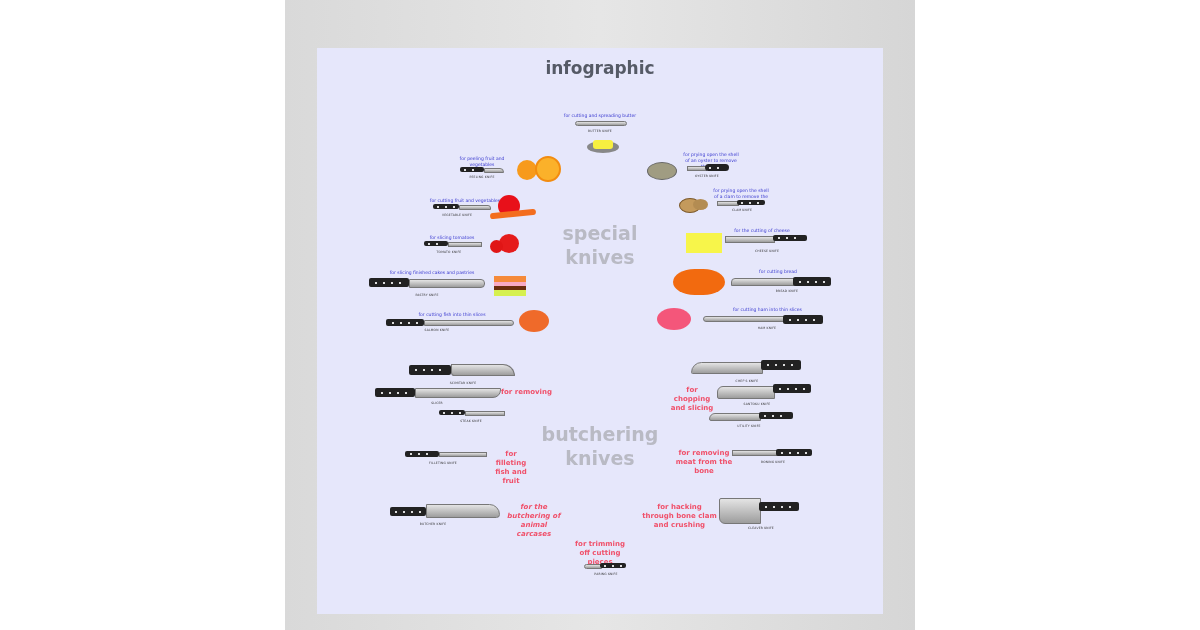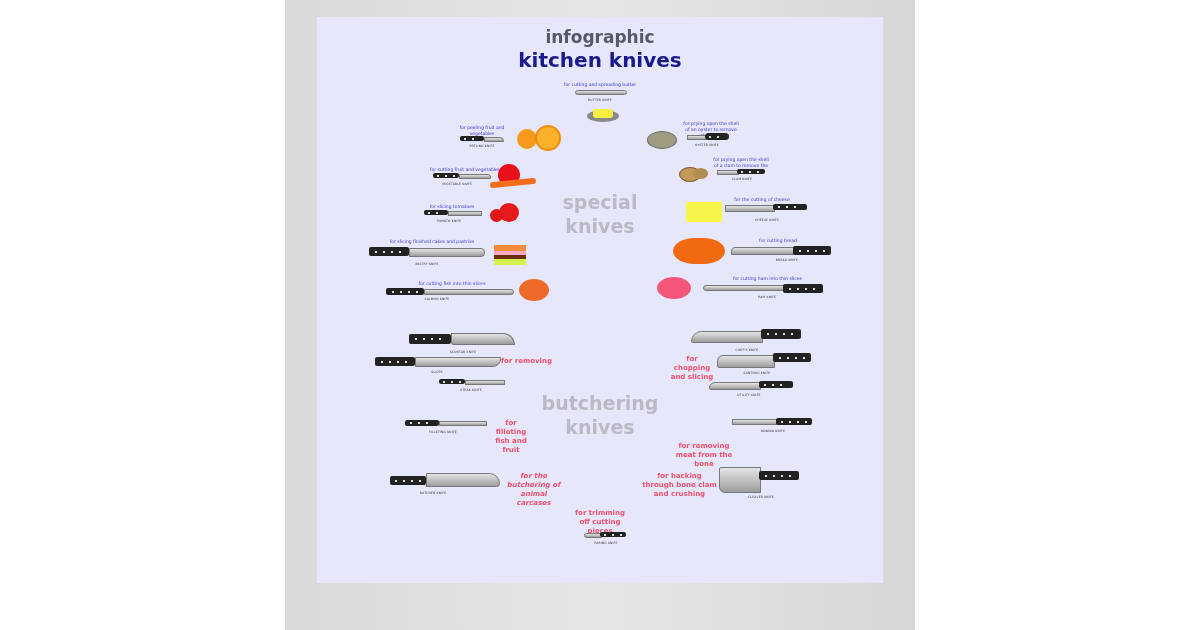--- a/index.html
+++ b/index.html
@@ -1,39 +1,38 @@
 <!DOCTYPE html>
 <html><head>
 <meta charset="utf-8">
 <style>
   html,body{margin:0;padding:0;}
   body{width:1200px;height:630px;background:#ffffff;position:relative;overflow:hidden;font-family:"DejaVu Sans",sans-serif;}
   .frame{position:absolute;left:285px;top:0;width:630px;height:630px;background:linear-gradient(90deg,#d9d9d9,#e6e6e6 50%,#d6d6d6);}
-  .poster{position:absolute;left:317px;top:17px;width:566px;height:566px;background:#e6e7fb;}
+  .poster{position:absolute;left:317px;top:48px;width:566px;height:566px;background:#e6e7fb;}
   .abs{position:absolute;}
   .t-info{left:0;width:566px;top:10px;text-align:center;font-weight:bold;font-size:17px;color:#555a66;}
   .t-main{left:0;width:566px;top:31px;text-align:center;font-weight:bold;font-size:20px;color:#1a1a8c;}
   .sec{color:#b9bac4;font-weight:bold;font-size:19px;text-align:center;line-height:24px;}
   .desc{font-size:4.5px;color:#3a3ad0;line-height:6px;text-align:center;white-space:nowrap;}
   .name{font-size:3px;color:#333;text-align:center;white-space:nowrap;letter-spacing:0.2px;}
   .fdesc{font-size:7px;color:#f0506a;font-weight:bold;line-height:9px;text-align:center;white-space:nowrap;}
   .knife{position:absolute;}
   .blade{position:absolute;background:linear-gradient(180deg,#e4e4e4,#9d9d9d);border:0.5px solid #777;}
   .handle{position:absolute;background:#222;border-radius:2px;}
   .handle:after{content:"";position:absolute;left:15%;right:15%;top:40%;height:2px;background:repeating-linear-gradient(90deg,#ddd 0 2px,transparent 2px 8px);}
   .food{position:absolute;border-radius:50%;}
 </style>
 </head>
 <body>
 
 <div class="frame"></div>
 <div class="poster">
 
   <div class="abs t-info">infographic</div>
-  <div class="abs t-main">kitchen knives</div>
 
   <div class="abs sec" style="left:233px;top:173px;width:100px;">
     <div>special</div>
     <div>knives</div>
   </div>
   <div class="abs sec" style="left:223px;top:374px;width:120px;">
     <div>butchering</div>
     <div>knives</div>
   </div>
 
@@ -168,21 +167,21 @@
     <div class="blade" style="left:34px;top:1px;width:46px;height:3px;"></div>
   </div>
   <div class="abs name" style="left:106px;top:413px;width:40px;">FILLETING KNIFE</div>
   <div class="abs fdesc" style="left:172px;top:402px;width:44px;white-space:normal;">for filleting fish and fruit</div>
 
   <div class="knife" style="left:415px;top:401px;width:80px;height:8px;">
     <div class="blade" style="left:0;top:1px;width:44px;height:4px;"></div>
     <div class="handle" style="left:44px;top:0;width:36px;height:7px;"></div>
   </div>
   <div class="abs name" style="left:436px;top:412px;width:40px;">BONING KNIFE</div>
-  <div class="abs fdesc" style="left:358px;top:401px;width:58px;white-space:normal;margin-top:24px;">for removing meat from the bone</div>
+  <div class="abs fdesc" style="left:358px;top:401px;width:58px;white-space:normal;">for removing meat from the bone</div>
 
   <div class="knife" style="left:73px;top:456px;width:108px;height:14px;">
     <div class="handle" style="left:0;top:3px;width:36px;height:9px;"></div>
     <div class="blade" style="left:36px;top:0;width:72px;height:12px;border-radius:0 12px 4px 0;"></div>
   </div>
   <div class="abs name" style="left:96px;top:474px;width:40px;">BUTCHER KNIFE</div>
   <div class="abs fdesc" style="left:188px;top:455px;width:58px;white-space:normal;font-style:italic;">for the butchering of animal carcases</div>
 
   <div class="knife" style="left:402px;top:450px;width:80px;height:26px;">
     <div class="blade" style="left:0;top:0;width:40px;height:24px;border-radius:2px 0 0 6px;"></div>

